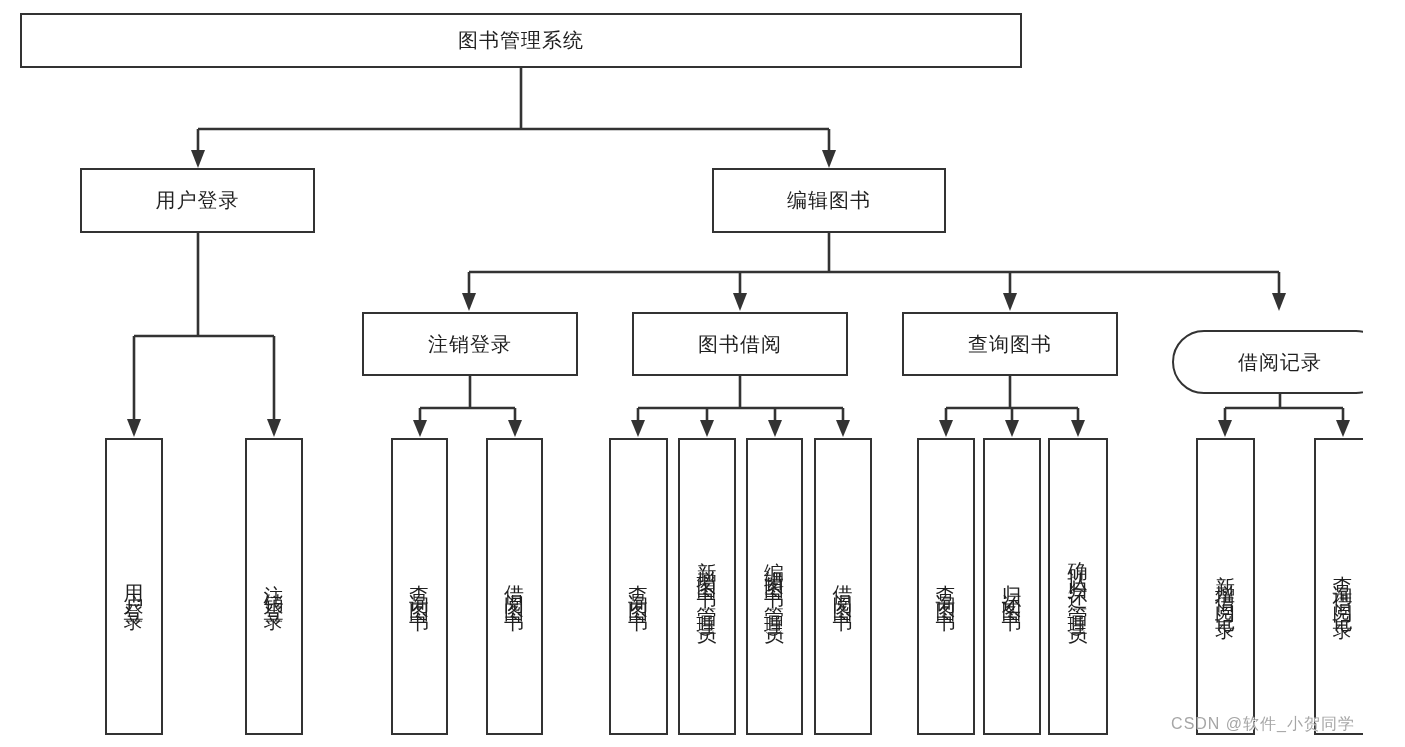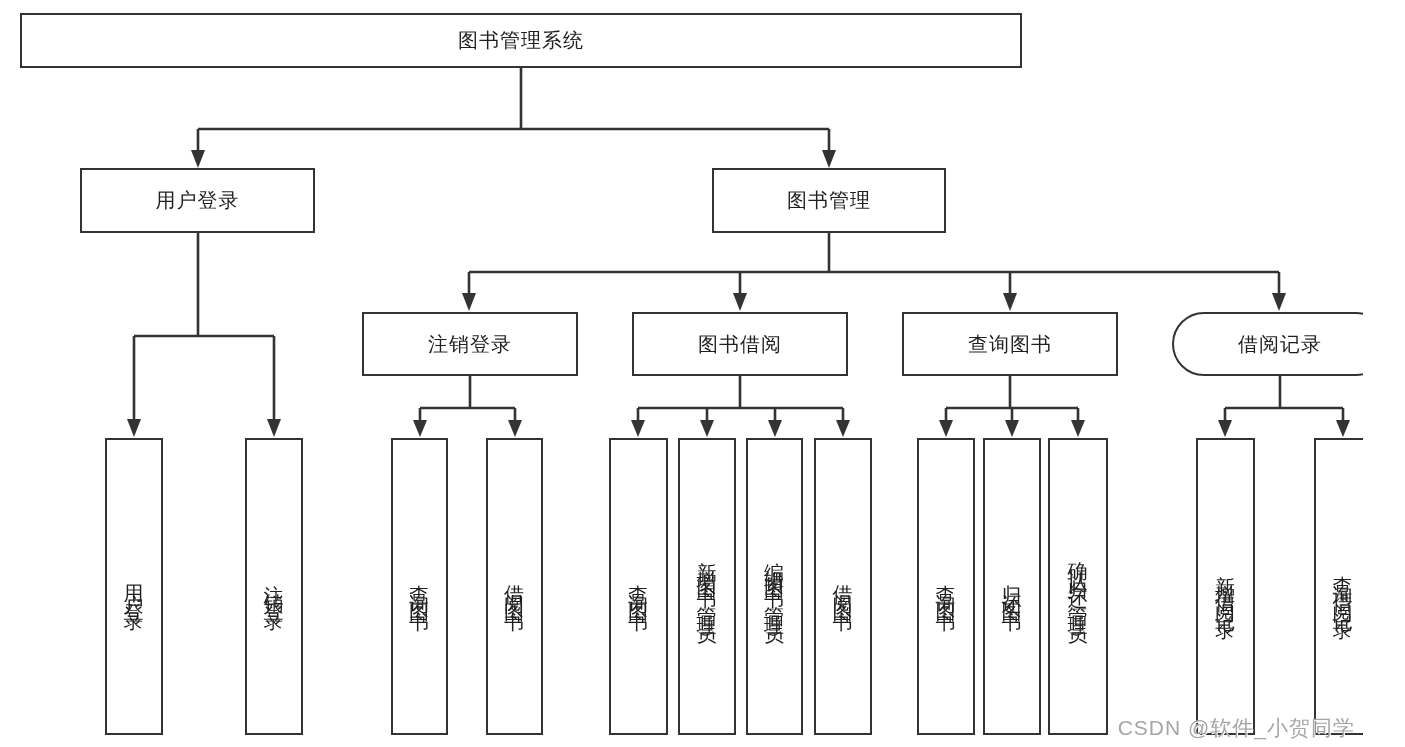--- a/index.html
+++ b/index.html
@@ -29,21 +29,21 @@
     writing-mode:vertical-rl;
     text-orientation:mixed;
     letter-spacing:9px;
     line-height:1.0;
     max-height:288px;
     white-space:nowrap;
   }
   .watermark{
     position:absolute;
     right:8px;top:714px;
-    font-size:21px;
+    font-size:16px;
     color:#a6a6a6;
     letter-spacing:1px;
     text-shadow:1px 1px 0 #ffffff;
     white-space:nowrap;
   }
 </style>
 </head>
 <body>
 
 <div id="canvas">
@@ -112,33 +112,33 @@
   </svg>
 
   <div class="node" style="left:20px;top:13px;width:1002px;height:55px;">
     <span>图书管理系统</span>
   </div>
 
   <div class="node" style="left:80px;top:168px;width:235px;height:65px;">
     <span>用户登录</span>
   </div>
   <div class="node" style="left:712px;top:168px;width:234px;height:65px;">
-    <span>图书管理</span>
+    <span>编辑图书</span>
   </div>
 
   <div class="node" style="left:362px;top:312px;width:216px;height:64px;">
     <span>注销登录</span>
   </div>
   <div class="node" style="left:632px;top:312px;width:216px;height:64px;">
     <span>图书借阅</span>
   </div>
   <div class="node" style="left:902px;top:312px;width:216px;height:64px;">
     <span>查询图书</span>
   </div>
-  <div class="node" style="left:1172px;top:312px;width:216px;height:64px;border-radius:32px;">
+  <div class="node" style="left:1172px;top:330px;width:216px;height:64px;border-radius:32px;">
     <span>借阅记录</span>
   </div>
 
   <div class="node leaf" style="left:105px;top:438px;width:58px;height:297px;">
     <span class="vtext">用户登录</span>
   </div>
   <div class="node leaf" style="left:245px;top:438px;width:58px;height:297px;">
     <span class="vtext">注销登录</span>
   </div>
 

